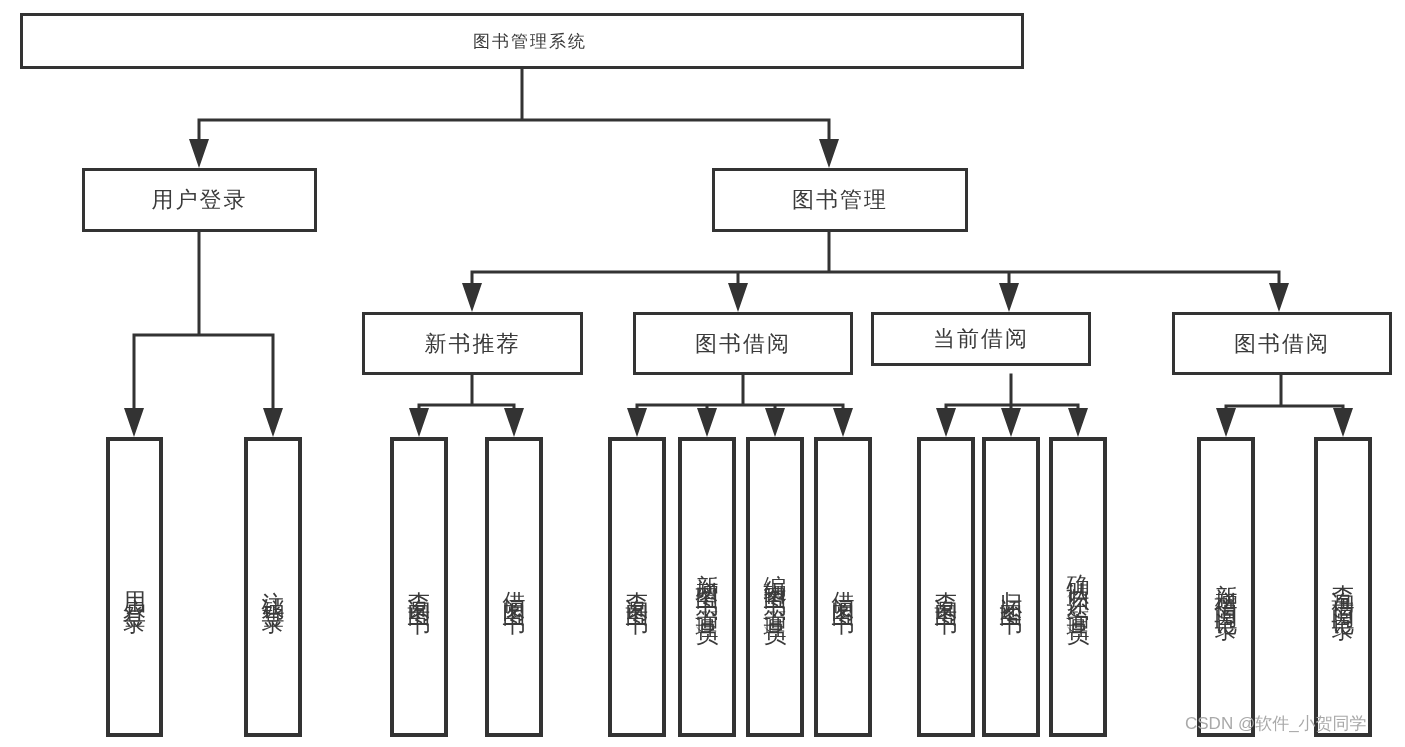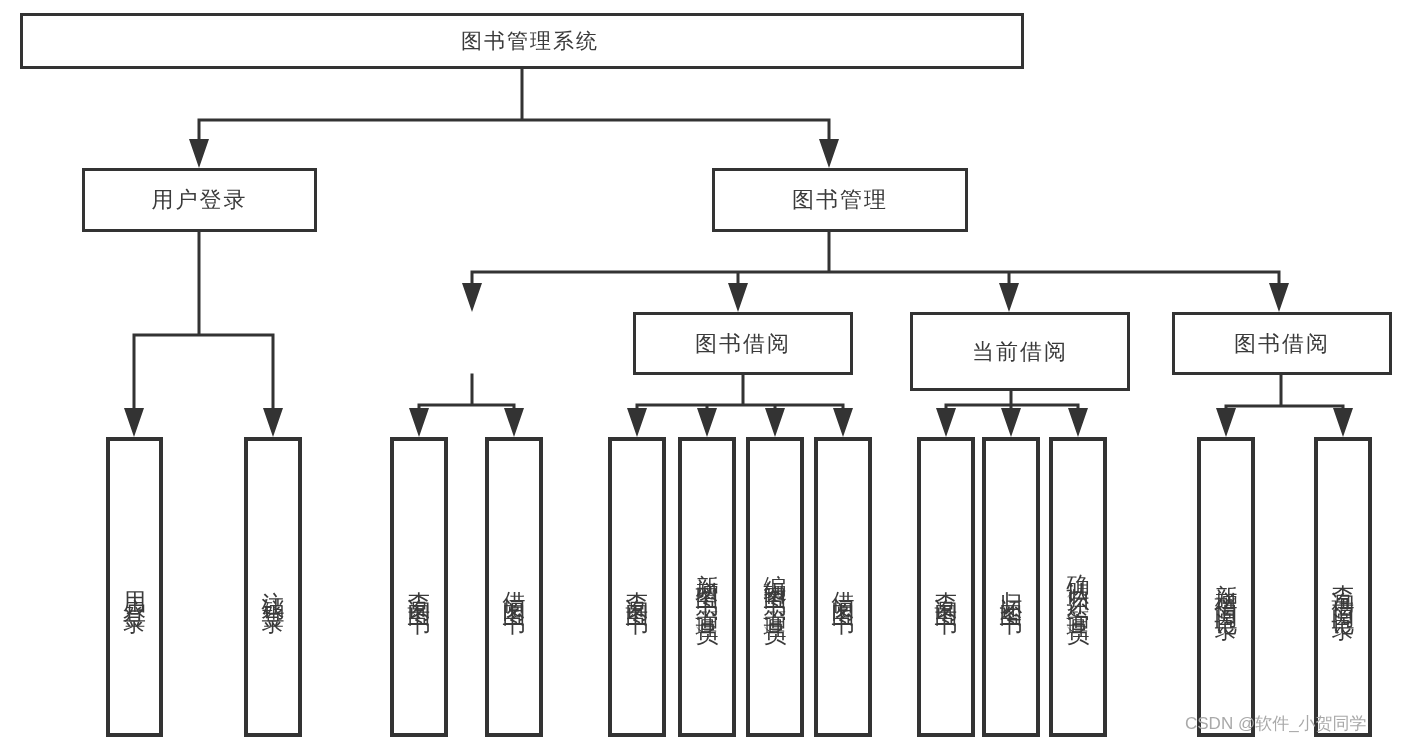--- a/index.html
+++ b/index.html
@@ -34,21 +34,21 @@
   .node.v {
     border-width: 4px;
   }
   .lbl {
     font-size: 22px;
     color: #3a3a3a;
     letter-spacing: 2px;
     white-space: nowrap;
   }
   .node.root .lbl {
-    font-size: 21px;
+    font-size: 17px;
     margin-left: 16px;
   }
   .lbl-v {
     writing-mode: vertical-rl;
     text-orientation: mixed;
     font-size: 23px;
     letter-spacing: 7px;
     line-height: 1;
     color: #3a3a3a;
   }
@@ -126,24 +126,27 @@
     <span class="lbl">图书管理系统</span>
   </div>
 
   <div class="node" style="left:82px;top:168px;width:235px;height:64px">
     <span class="lbl">用户登录</span>
   </div>
   <div class="node" style="left:712px;top:168px;width:256px;height:64px">
     <span class="lbl">图书管理</span>
   </div>
 
+  <div class="node" style="left:362px;top:312px;width:221px;height:63px">
+    <span class="lbl">新书推荐</span>
+  </div>
   <div class="node" style="left:633px;top:312px;width:220px;height:63px">
     <span class="lbl">图书借阅</span>
   </div>
-  <div class="node" style="left:910px;top:312px;width:220px;height:79px">
+  <div class="node" style="left:871px;top:312px;width:220px;height:54px">
     <span class="lbl">当前借阅</span>
   </div>
   <div class="node" style="left:1172px;top:312px;width:220px;height:63px">
     <span class="lbl">图书借阅</span>
   </div>
 
   <div class="node v" style="left:106px;top:437px;width:57px;height:300px">
     <span class="lbl-v">用户登录</span>
   </div>
   <div class="node v" style="left:244px;top:437px;width:58px;height:300px">

